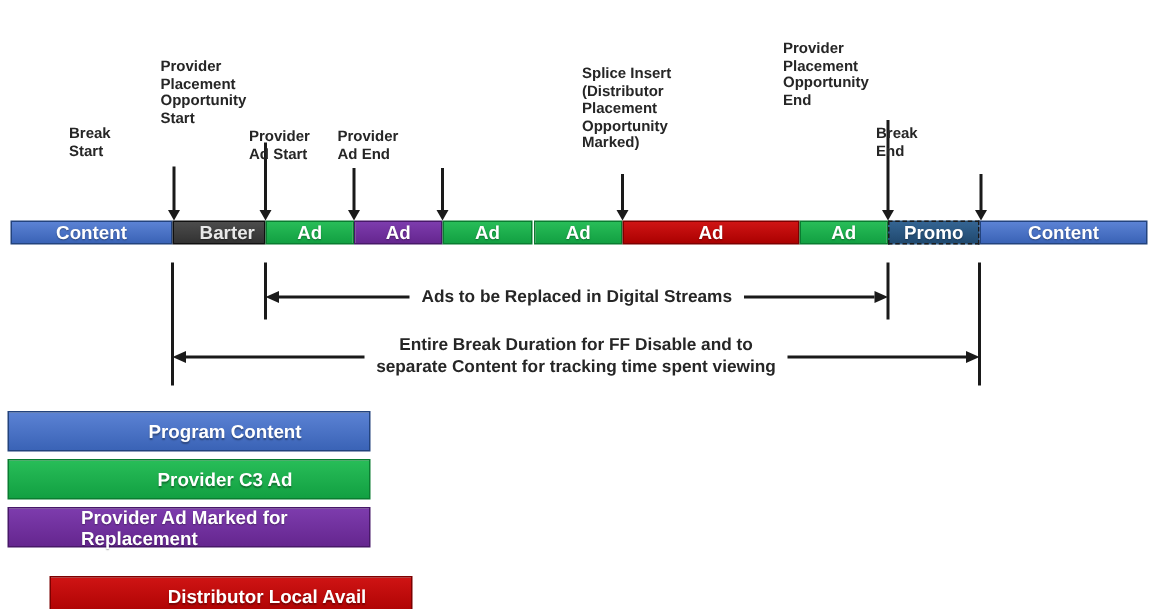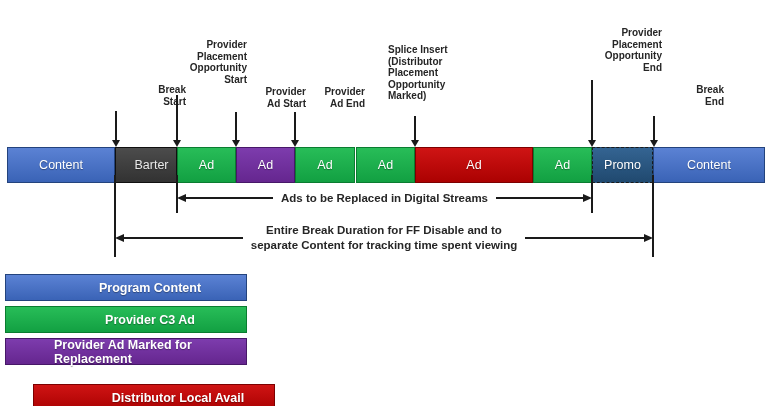--- a/index.html
+++ b/index.html
@@ -9,40 +9,40 @@
     width: 768px; height: 406px; position: relative; overflow: hidden;
   }
   #stage {
     position: absolute; left: 0; top: 0; width: 768px; height: 406px;
     background: #ffffff;
   }
 
   
   .marker-label {
     position: absolute; font-size: 10px; font-weight: bold; color: #262626;
-    line-height: 11.5px; text-align: right; white-space: nowrap;
+    line-height: 11.5px; text-align: left; white-space: nowrap;
   }
   .marker-label.left-align { text-align: left; }
 
   
   .vline {
     position: absolute; width: 1.5px; background: #1a1a1a;
   }
   .arrow-down {
     position: absolute; width: 0; height: 0;
     border-left: 4.5px solid transparent; border-right: 4.5px solid transparent;
     border-top: 7px solid #1a1a1a;
   }
 
   
   #bar { position: absolute; left: 0; top: 147px; width: 768px; height: 28px; }
   .seg {
-    position: absolute; top: 0; height: 36px;
+    position: absolute; top: 0; height: 16px;
     display: flex; align-items: center; justify-content: center;
-    font-size: 12.5px; font-weight: normal; color: #ffffff;
+    font-size: 12.5px; font-weight: bold; color: #ffffff;
     text-shadow: 0 1px 1px rgba(0,0,0,0.35);
   }
   .seg--content   { background: linear-gradient(#5b82d4, #3a63b6); border: 1px solid #23437d; }
   .seg--barter    { background: linear-gradient(#4c4c4c, #323232); border: 1px solid #101010; color: #e9e9e9; padding-left: 11px; }
   .seg--provider_c3 { background: linear-gradient(#28bd58, #12a042); border: 1px solid #0a7c30; }
   .seg--marked    { background: linear-gradient(#7d3cad, #65268f); border: 1px solid #471868; }
   .seg--distributor { background: linear-gradient(#cf1414, #ab0101); border: 1px solid #7d0000; }
   .seg--promo     { background: linear-gradient(#346492, #20496f); border: 1.5px dashed #1a1a1a; }
 
   

